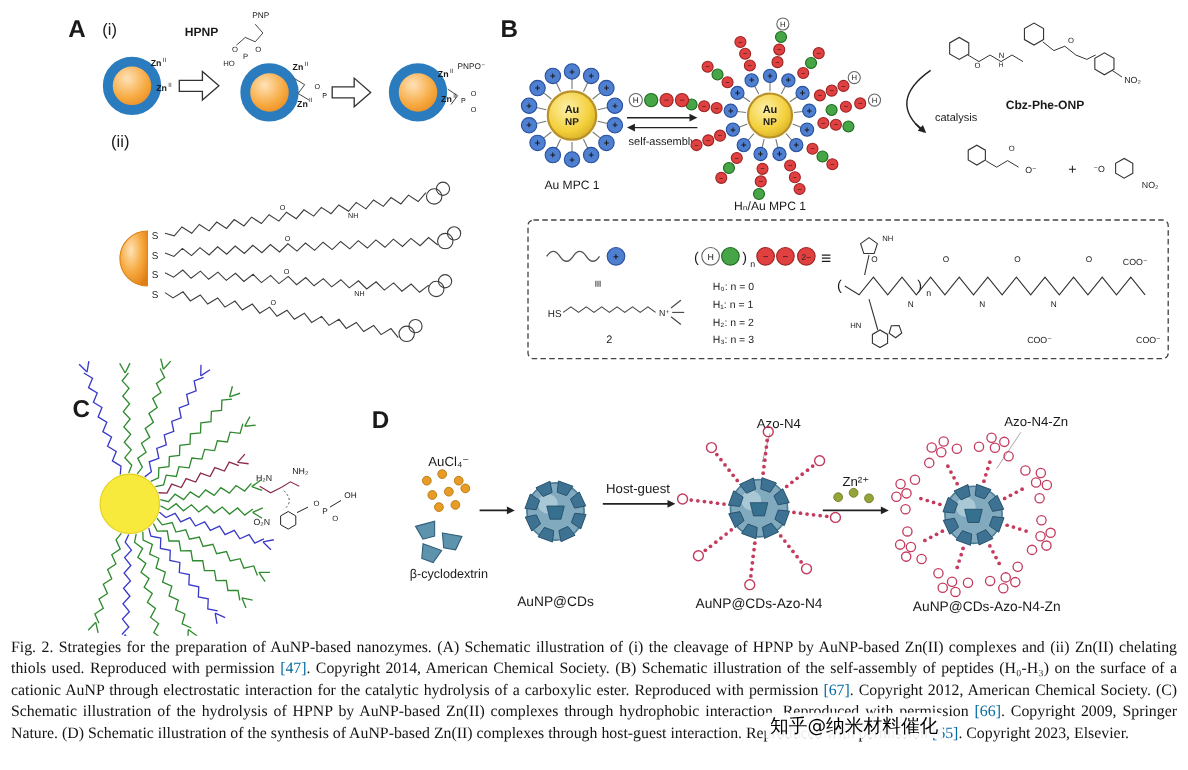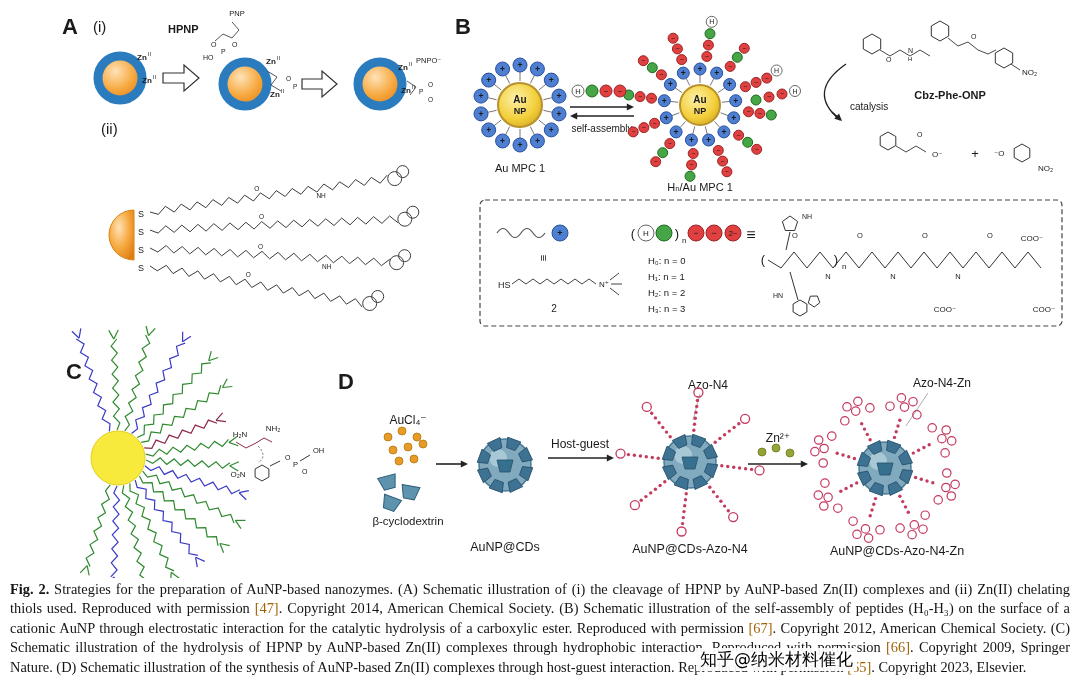--- a/index.html
+++ b/index.html
@@ -3,22 +3,22 @@
 <meta charset="utf-8">
 <style>
   html,body{margin:0;padding:0;background:#fff;}
   .page{position:relative;width:1080px;height:700px;background:#fff;overflow:hidden;
         font-family:"Liberation Sans","DejaVu Sans",sans-serif;}
   svg{position:absolute;left:0;top:0;}
   svg text{font-family:"Liberation Sans","DejaVu Sans",sans-serif;fill:#1a1a1a;}
   .caption{position:absolute;left:0;top:578px;width:1080px;box-sizing:border-box;
            padding:2px 10px 0 10px;font-family:"Liberation Serif","DejaVu Serif",serif;
            font-size:14.4px;line-height:19.4px;text-align:justify;color:#141414;}
-  .figbold{font-weight:bold;}
-  .ref{color:#a16207;text-decoration:none;cursor:pointer;}
+  .figbold{font-weight:normal;}
+  .ref{color:#0369a1;text-decoration:none;cursor:pointer;}
   .watermark{position:absolute;left:696px;top:648px;font-size:17px;color:#000000;
              background:rgba(255,255,255,.92);padding:0 4px;
              font-family:"DejaVu Sans",sans-serif;}
 </style>
 </head>
 <body>
 
 <div class="page">
 <svg id="fig" width="1080" height="578" viewBox="0 0 1080 578">
   <defs>

